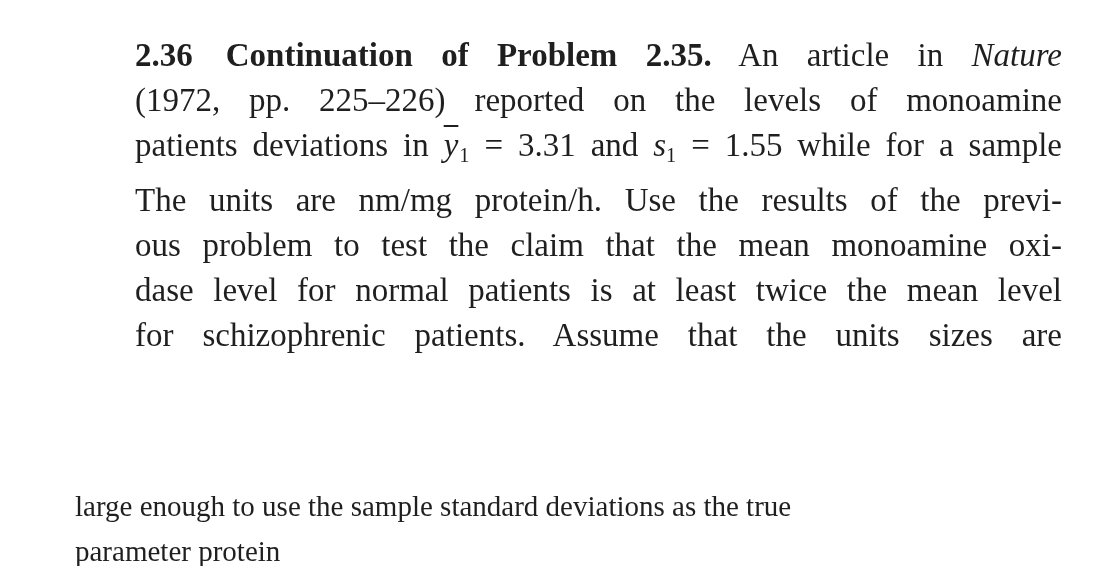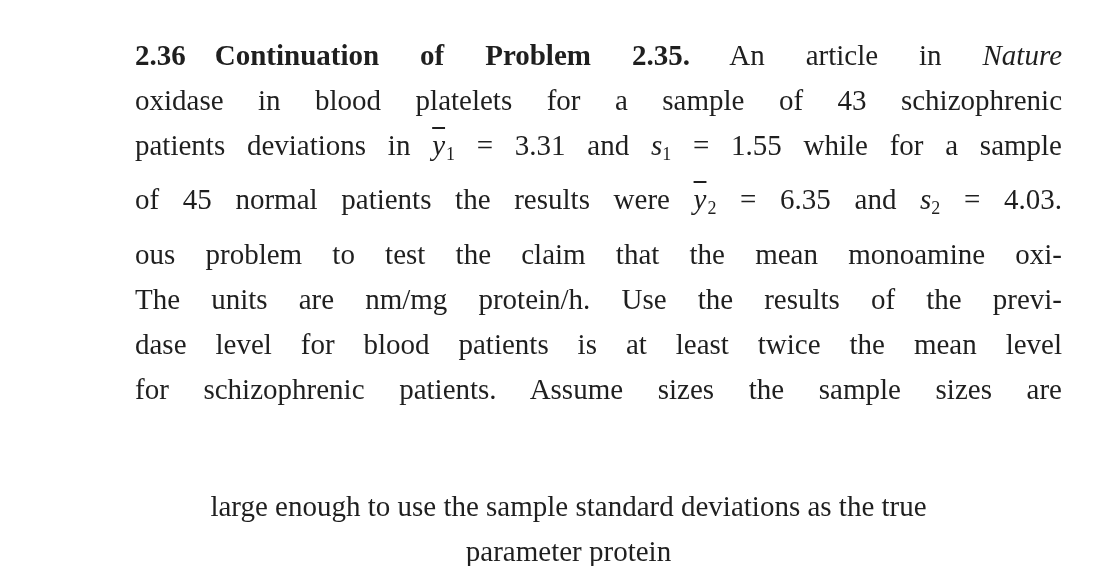--- a/index.html
+++ b/index.html
@@ -14,38 +14,38 @@
     background: #ffffff;
     overflow: hidden;
     font-family: "Liberation Serif", "DejaVu Serif", serif;
     color: #1f1f1f;
   }
   #problem-paragraph {
     position: absolute;
     left: 135px;
     right: 48px;
     top: 33px;
-    font-size: 29px;
+    font-size: 33px;
     line-height: 45px;
   }
   #problem-paragraph .line {
     text-align: justify;
     text-align-last: justify;
     white-space: normal;
   }
   #footer-paragraph {
     position: absolute;
     left: 75px;
     right: 48px;
     top: 484px;
     font-size: 29px;
     line-height: 45px;
   }
   #footer-paragraph .line {
-    text-align: center;
+    text-align: left;
   }
   .seg-n { font-style: normal; font-weight: normal; }
   .seg-b { font-weight: bold; }
   .seg-i { font-style: italic; }
   .seg-ybar {
     font-style: italic;
     text-decoration: overline;
     text-decoration-thickness: 2px;
     padding-right: 1px;
   }
@@ -53,25 +53,24 @@
     font-size: 0.62em;
     vertical-align: -0.3em;
   }
 </style>
 </head>
 <body>
 
 <div id="page">
   <div id="problem-paragraph">
       <div class="line"><span class="seg-b">2.36 </span><span class="seg-b">Continuation of Problem 2.35.</span><span class="seg-n"> An article in </span><span class="seg-i">Nature</span></div>
-      <div class="line"><span class="seg-n">oxidase in blood platelets for a sample of 43 schizophrenic</span></div>
+      <div class="line"><span class="seg-n">(1972, pp. 225–226) reported on the levels of monoamine</span></div>
       <div class="line"><span class="seg-n">patients deviations in </span><span class="seg-ybar">y</span><span class="seg-sub">1</span><span class="seg-n"> = 3.31 and </span><span class="seg-i">s</span><span class="seg-sub">1</span><span class="seg-n"> = 1.55 while for a sample</span></div>
-      <div class="line"><span class="seg-n">of 45 normal patients the results were </span><span class="seg-ybar">y</span><span class="seg-sub">2</span><span class="seg-n"> = 6.35 and </span><span class="seg-i">s</span><span class="seg-sub">2</span><span class="seg-n"> = 4.03.</span></div>
+      <div class="line"><span class="seg-n">The units are nm/mg protein/h. Use the results of the previ-</span></div>
       <div class="line"><span class="seg-n">ous problem to test the claim that the mean monoamine oxi-</span></div>
-      <div class="line"><span class="seg-n">The units are nm/mg protein/h. Use the results of the previ-</span></div>
-      <div class="line"><span class="seg-n">dase level for blood patients is at least twice the mean level</span></div>
-      <div class="line"><span class="seg-n">for schizophrenic patients. Assume sizes the sample sizes are</span></div>
+      <div class="line"><span class="seg-n">dase level for normal patients is at least twice the mean level</span></div>
+      <div class="line"><span class="seg-n">for schizophrenic patients. Assume that the units sizes are</span></div>
     </div>
   <div id="footer-paragraph">
       <div class="line"><span class="seg-n">large enough to use the sample standard deviations as the true</span></div>
       <div class="line"><span class="seg-n">parameter protein</span></div>
     </div>
 </div>
 
 </body></html>

